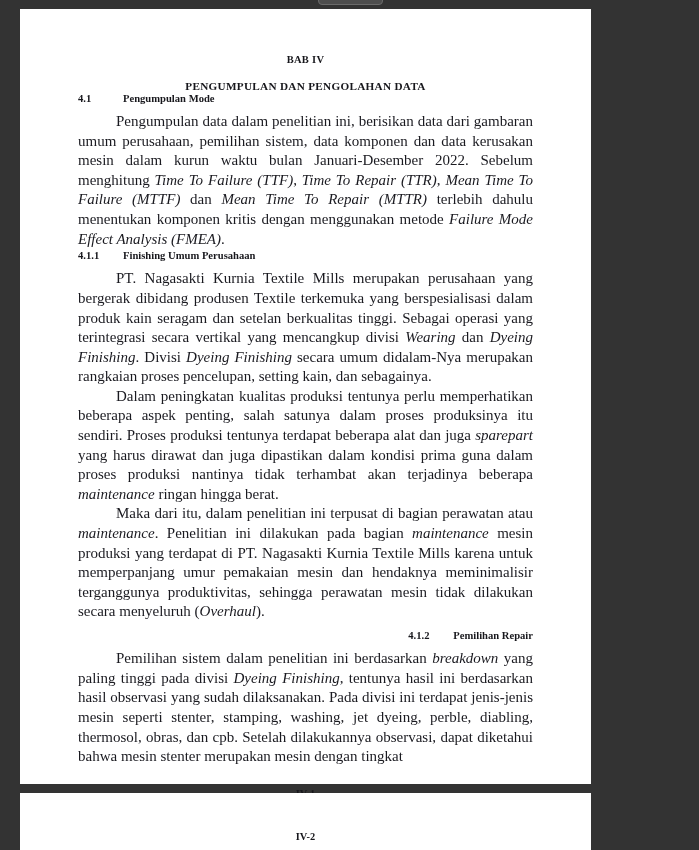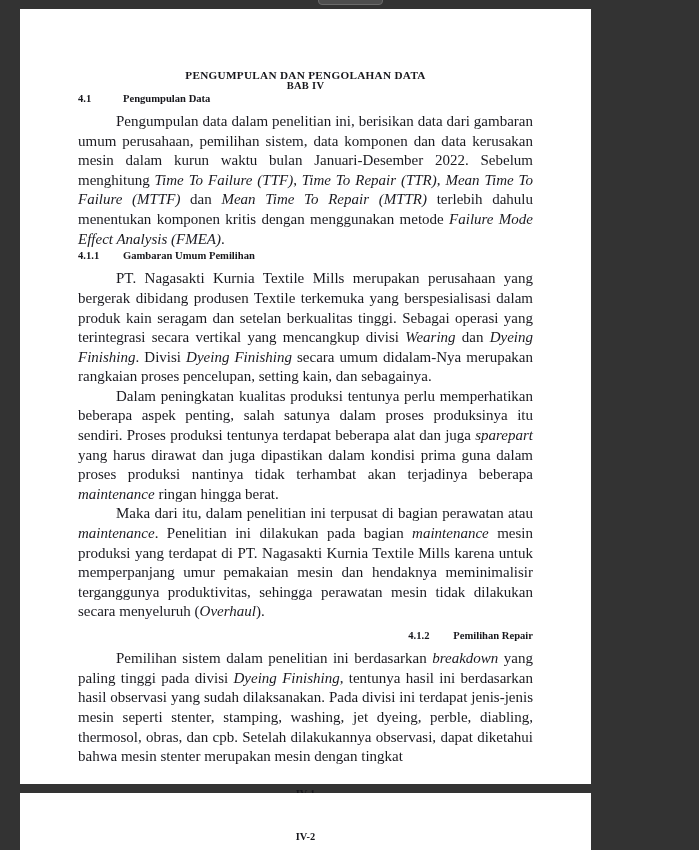--- a/index.html
+++ b/index.html
@@ -130,34 +130,34 @@
 </style>
 </head>
 <body>
 
 <div id="viewer">
 
   <div id="top-chip"></div>
 
   <div class="page" id="page-1">
 
+    <div class="chapter-heading" id="chapter-label">BAB IV</div>
+
     <div class="chapter-heading" id="chapter-title-line2">PENGUMPULAN DAN PENGOLAHAN DATA</div>
-
-    <div class="chapter-heading" id="chapter-label">BAB IV</div>
 
     <div class="section-heading" id="sec-4-1">
       <span class="num">4.1</span>
-      <span>Pengumpulan Data</span>
+      <span>Pengumpulan Mode</span>
     </div>
 
     <p class="body-text first">Pengumpulan data dalam penelitian ini, berisikan data dari gambaran umum perusahaan, pemilihan sistem, data komponen dan data kerusakan mesin dalam kurun waktu bulan Januari-Desember 2022. Sebelum menghitung <em>Time To Failure (TTF)</em>, <em>Time To Repair (TTR)</em>, <em>Mean Time To Failure (MTTF)</em> dan <em>Mean Time To Repair (MTTR)</em> terlebih dahulu menentukan komponen kritis dengan menggunakan metode <em>Failure Mode Effect Analysis (FMEA)</em>.</p>
 
     <div class="section-heading sub-heading" id="sec-4-1-1">
       <span class="num">4.1.1</span>
-      <span>Gambaran Umum Pemilihan</span>
+      <span>Finishing Umum Perusahaan</span>
     </div>
 
     <p class="body-text first">PT. Nagasakti Kurnia Textile Mills merupakan perusahaan yang bergerak dibidang produsen Textile terkemuka yang berspesialisasi dalam produk kain seragam dan setelan berkualitas tinggi. Sebagai operasi yang terintegrasi secara vertikal yang mencangkup divisi <em>Wearing</em> dan <em>Dyeing Finishing</em>. Divisi <em>Dyeing Finishing</em> secara umum didalam-Nya merupakan rangkaian proses pencelupan, setting kain, dan sebagainya.</p>
 
     <p class="body-text follow">Dalam peningkatan kualitas produksi tentunya perlu memperhatikan beberapa aspek penting, salah satunya dalam proses produksinya itu sendiri. Proses produksi tentunya terdapat beberapa alat dan juga <em>sparepart</em> yang harus dirawat dan juga dipastikan dalam kondisi prima guna dalam proses produksi nantinya tidak terhambat akan terjadinya beberapa <em>maintenance</em> ringan hingga berat.</p>
 
     <p class="body-text follow">Maka dari itu, dalam penelitian ini terpusat di bagian perawatan atau <em>maintenance</em>. Penelitian ini dilakukan pada bagian <em>maintenance</em> mesin produksi yang terdapat di PT. Nagasakti Kurnia Textile Mills karena untuk memperpanjang umur pemakaian mesin dan hendaknya meminimalisir terganggunya produktivitas, sehingga perawatan mesin tidak dilakukan secara menyeluruh (<em>Overhaul</em>).</p>
 
     <div class="section-heading sub-heading" id="sec-4-1-2">
       <span class="num">4.1.2</span>

